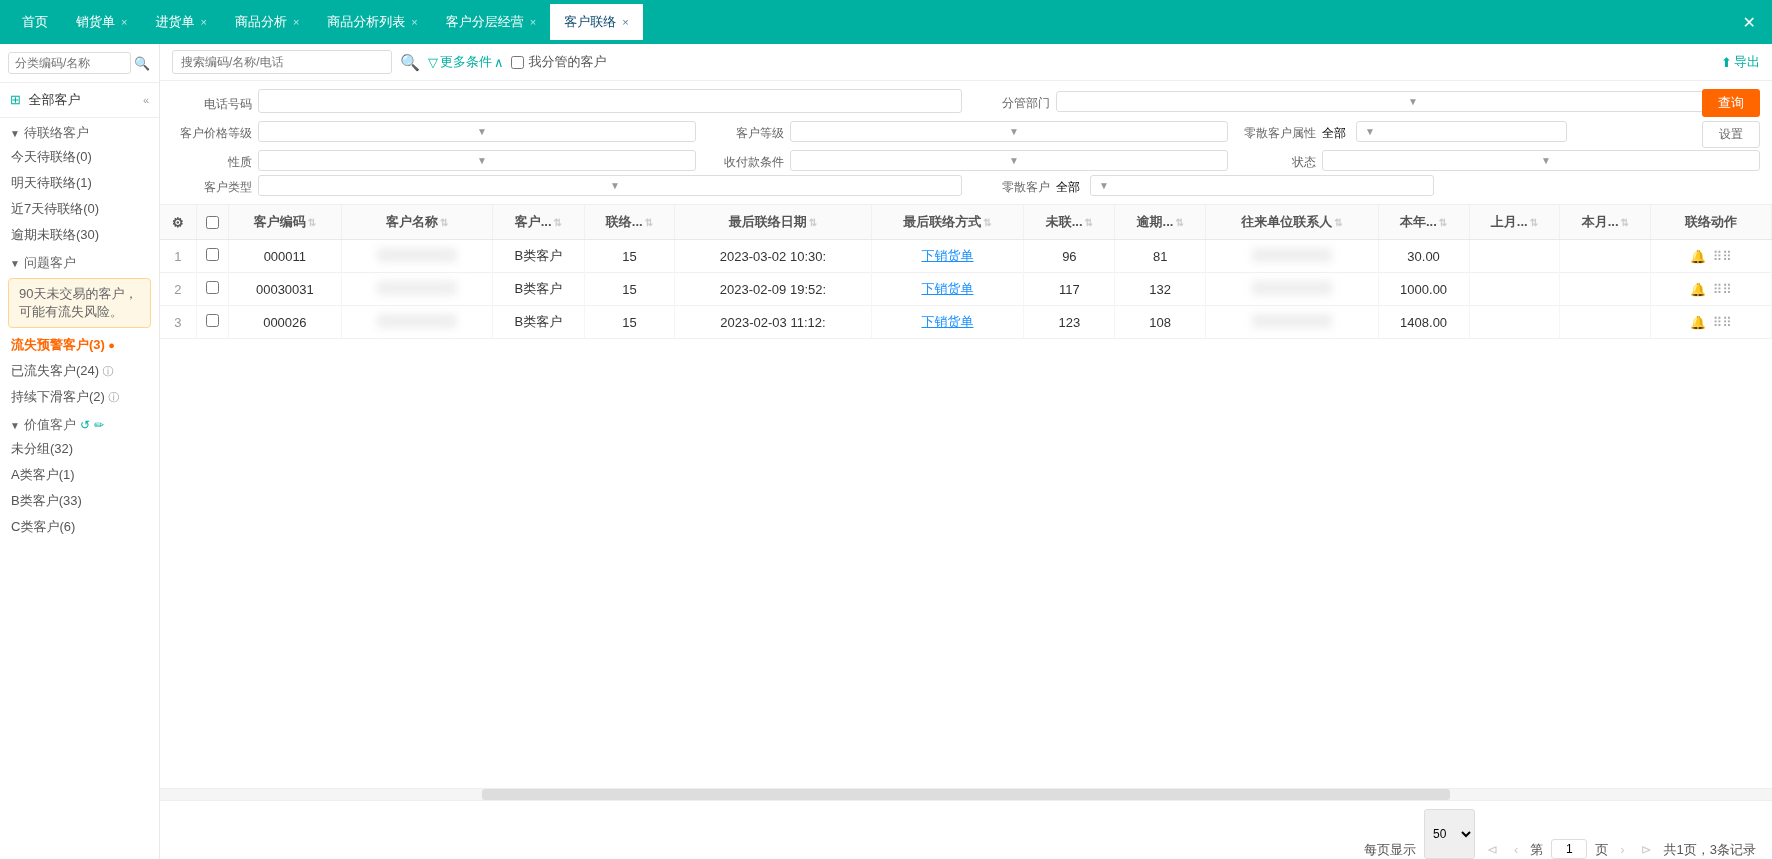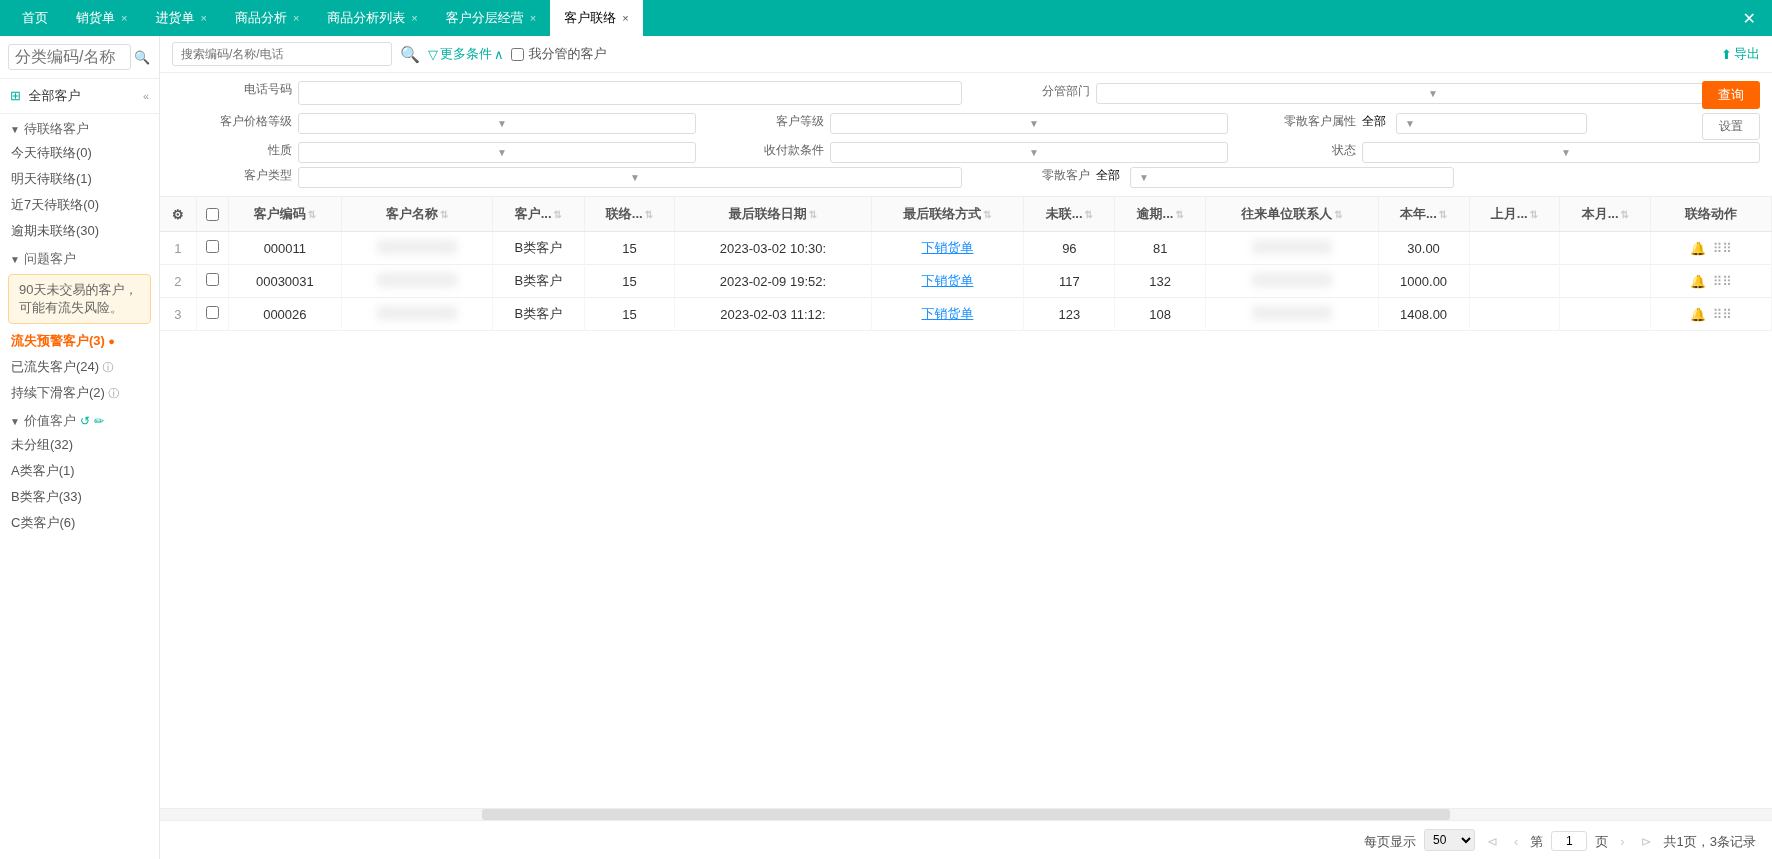--- a/index.html
+++ b/index.html
@@ -3,37 +3,37 @@
   <meta charset="utf-8">
   <style>
     * { box-sizing: border-box; margin: 0; padding: 0; font-family: 'Microsoft YaHei', Arial, sans-serif; font-size: 13px; }
     body { background: #f5f5f5; overflow: hidden; }
 
     
     .top-nav {
       background: #00b0a0;
       display: flex;
       align-items: center;
-      height: 36px;
+      height: 44px;
       padding: 0 8px;
     }
     .top-nav-item {
       color: #fff;
       padding: 0 14px;
       height: 36px;
       display: flex;
       align-items: center;
       cursor: pointer;
       white-space: nowrap;
       font-size: 13px;
       position: relative;
     }
     .top-nav-item.active {
       background: #fff;
-      color: #000000;
+      color: #0c4a6e;
     }
     .top-nav-item .close-x {
       margin-left: 6px;
       font-size: 11px;
       opacity: 0.7;
     }
     .top-nav-spacer { flex: 1; }
     .top-nav-close {
       color: #fff;
       cursor: pointer;
@@ -61,21 +61,21 @@
       border-bottom: 1px solid #eee;
       display: flex;
       align-items: center;
       gap: 4px;
     }
     .sidebar-search input {
       border: 1px solid #ddd;
       border-radius: 3px;
       padding: 3px 6px;
       width: 100%;
-      font-size: 16px;
+      font-size: 12px;
     }
     .sidebar-search .search-icon { color: #999; }
     .sidebar-all-customers {
       padding: 8px 10px;
       display: flex;
       align-items: center;
       justify-content: space-between;
       font-weight: normal;
       color: #333;
       border-bottom: 1px solid #eee;
@@ -180,24 +180,23 @@
       position: relative;
     }
     .filter-row {
       display: flex;
       align-items: center;
       margin-bottom: 8px;
       gap: 8px;
     }
     .filter-field {
       display: flex;
-      align-items: flex-start;
+      align-items: flex-end;
       flex: 1;
       gap: 6px;
-      margin-left: 40px;
     }
     .filter-field label {
       white-space: nowrap;
       color: #666;
       font-size: 12px;
       min-width: 80px;
       text-align: right;
     }
     .filter-field input, .filter-field select {
       border: 1px solid #ddd;
@@ -303,21 +302,21 @@
       display: flex;
       align-items: flex-end;
       justify-content: flex-end;
       gap: 8px;
       font-size: 12px;
       color: #555;
     }
     .page-size-select {
       border: 1px solid #ddd;
       border-radius: 3px;
-      padding: 2px 4px;
+      padding: 16px 4px;
       font-size: 12px;
     }
     .page-nav-btn {
       background: none;
       border: none;
       cursor: pointer;
       color: #555;
       padding: 2px 4px;
     }
     .page-nav-btn:disabled { color: #ccc; cursor: default; }

